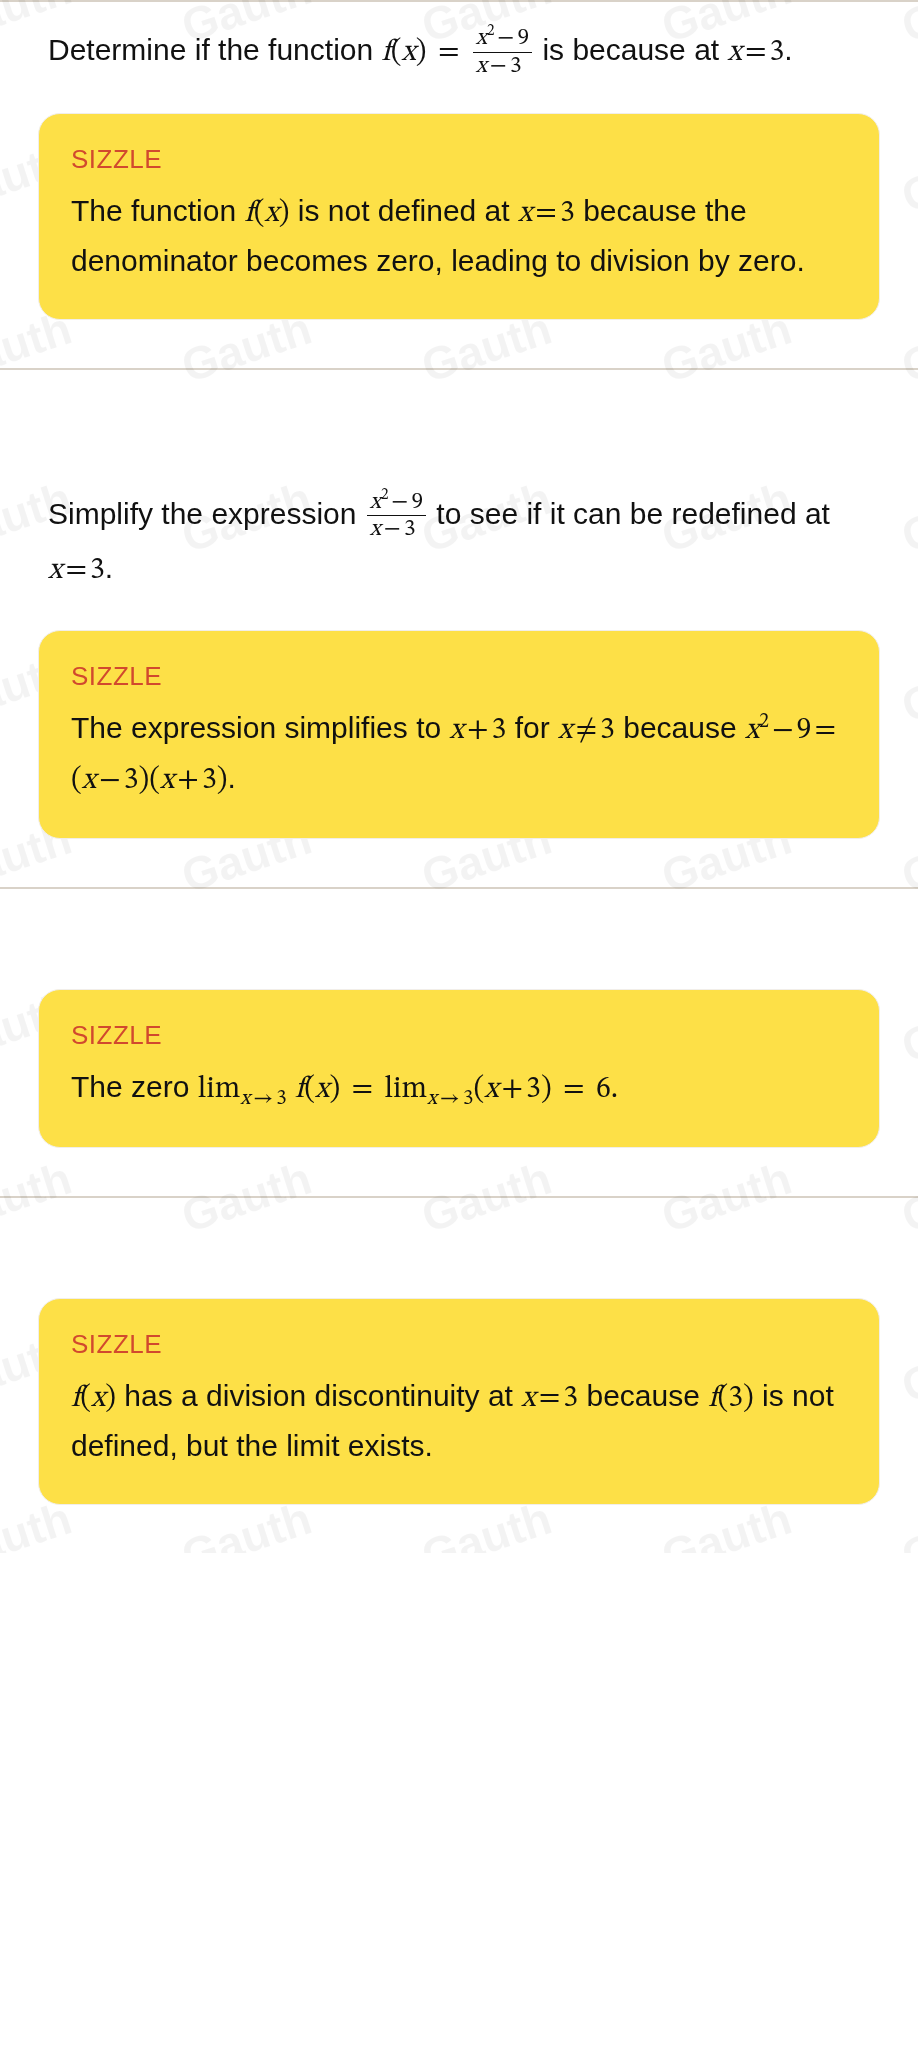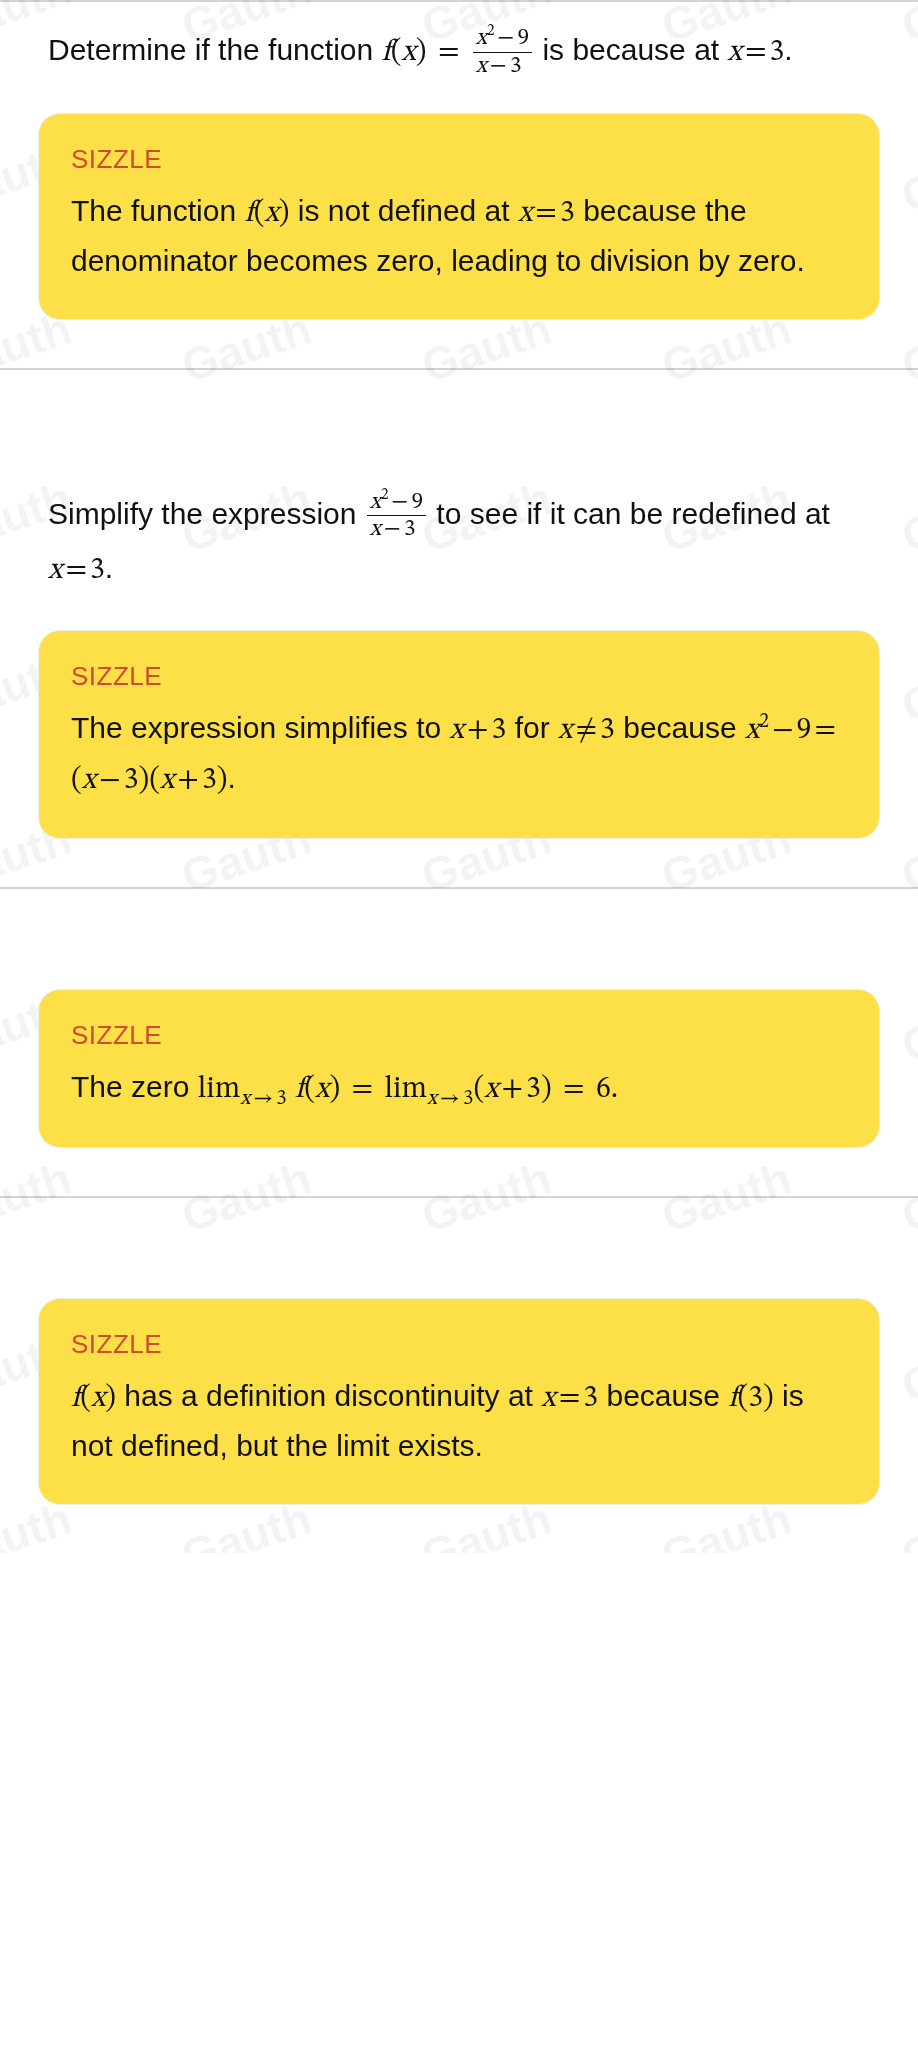--- a/index.html
+++ b/index.html
@@ -187,18 +187,18 @@
       </div>
     </div>
   </div>
 
   <hr class="divider">
 
   <div class="step" style="padding-top:100px;">
     <div class="answer-box">
       <div class="sizzle-label">SIZZLE</div>
       <div class="answer-text">
-        <span class="mi">f</span><span class="mn">(</span><span class="mi">x</span><span class="mn">)</span><span> has a definition discontinuity at </span><span class="mi">x</span><span class="mo">=</span><span class="mn">3</span><span> because </span><span class="mi">f</span><span class="mn">(3)</span><span> is not defined, but the limit exists.</span>
+        <span class="mi">f</span><span class="mn">(</span><span class="mi">x</span><span class="mn">)</span><span> has a division discontinuity at </span><span class="mi">x</span><span class="mo">=</span><span class="mn">3</span><span> because </span><span class="mi">f</span><span class="mn">(3)</span><span> is not defined, but the limit exists.</span>
       </div>
     </div>
   </div>
 
 </div>
 
 </body></html>

